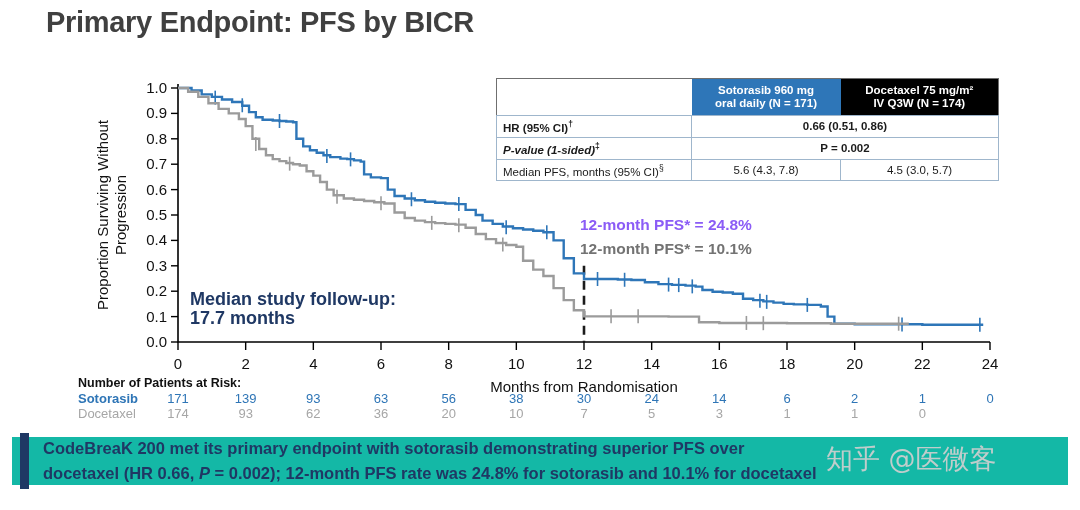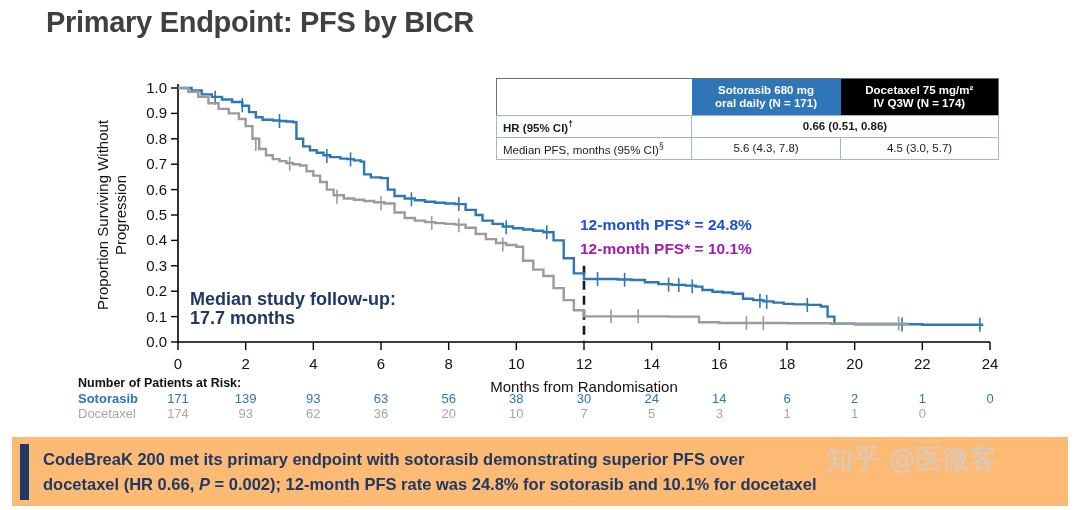--- a/index.html
+++ b/index.html
@@ -23,22 +23,22 @@
   .tickmark{stroke:#000;stroke-width:1.4;}
   .ticklabel{font-size:15px;fill:#111;font-family:"Liberation Sans",sans-serif;}
   .ticklabel.y{text-anchor:end;}
   .ticklabel.x{text-anchor:middle;}
   .axis-title{font-size:15px;fill:#111;text-anchor:middle;font-family:"Liberation Sans",sans-serif;}
   .curve{fill:none;stroke-width:2.4;stroke-linejoin:miter;stroke-linecap:butt;}
   .censor{stroke-width:1.6;}
   .vline{stroke:#1b1b1b;stroke-width:2.6;stroke-dasharray:9 6;fill:none;}
 
   .anno{position:absolute;font-weight:bold;font-size:15.5px;white-space:nowrap;}
-  .anno.blue{color:#1d4ed8;}
-  .anno.gray{color:#a21caf;}
+  .anno.blue{color:#8b5cf6;}
+  .anno.gray{color:#737373;}
   .anno.navy{color:#1F3864;font-size:18px;line-height:19px;}
 
   
   #stats-table{
     position:absolute;left:496px;top:78px;width:503px;
     border:1.5px solid #6f6f6f;border-collapse:collapse;
     background:#fff;font-size:11.5px;
   }
   #stats-table td{
     border:1px solid #9fb6cc;padding:3px 6px;vertical-align:middle;
@@ -63,22 +63,22 @@
   .risk-row{position:relative;height:15px;}
   .risk-name{position:absolute;left:0;top:0;font-size:13px;font-weight:bold;}
   .risk-name.sot{color:#2E75B6;}
   .risk-name.doc{color:#a6a6a6;font-weight:normal;}
   .risk-val{position:absolute;top:0;font-size:13px;text-align:center;width:40px;margin-left:-20px;}
   .risk-val.sot{color:#2E75B6;}
   .risk-val.doc{color:#a6a6a6;}
 
   
   #banner{
-    position:absolute;left:12px;top:437px;width:1056px;height:69px;
-    background:#fdba74;display:flex;align-items:center;
+    position:absolute;left:12px;top:437px;width:1056px;height:48px;
+    background:#14b8a6;display:flex;align-items:center;
   }
   #banner .accent{width:9px;height:56px;background:#1F3864;margin:0 14px 0 8px;flex:0 0 auto;}
   #banner .btext{
     color:#1F3864;font-weight:bold;font-size:16.5px;line-height:25px;
     font-family:"Liberation Sans",sans-serif;
   }
   #banner .btext i{font-style:italic;}
 
   #watermark{
     position:absolute;left:826px;top:441px;
@@ -189,34 +189,38 @@
   <div class="anno gray" style="left:580px;top:240px;">12-month PFS* = 10.1%</div>
   <div class="anno navy" style="left:190px;top:290px;">Median study follow-up:</div>
   <div class="anno navy" style="left:190px;top:309px;">17.7 months</div>
 
   <table id="stats-table">
     <tbody>
         <tr class="head">
       <td style="width:182px;"></td>
       <td>
         <div class="hcell blue">
-          <span>Sotorasib 680 mg</span><br>
+          <span>Sotorasib 960 mg</span><br>
           <span>oral daily (N = 171)</span>
         </div>
       </td>
       <td>
         <div class="hcell gray">
           <span>Docetaxel 75 mg/m²</span><br>
           <span>IV Q3W (N = 174)</span>
         </div>
       </td>
     </tr>
     <tr>
       <td class="lbl"><span>HR (95% CI)</span><sup>†</sup></td>
       <td class="val" colspan="2">0.66 (0.51, 0.86)</td>
+    </tr>
+    <tr>
+      <td class="lbl"><i>P-value (1-sided)</i><sup>‡</sup></td>
+      <td class="val" colspan="2">P = 0.002</td>
     </tr>
     <tr>
       <td class="lbl plain"><span>Median PFS, months (95% CI)</span><sup>§</sup></td>
       <td class="val plain">5.6 (4.3, 7.8)</td>
       <td class="val plain">4.5 (3.0, 5.7)</td>
     </tr>
   </tbody>
     </table>
 
   <div id="risk">

